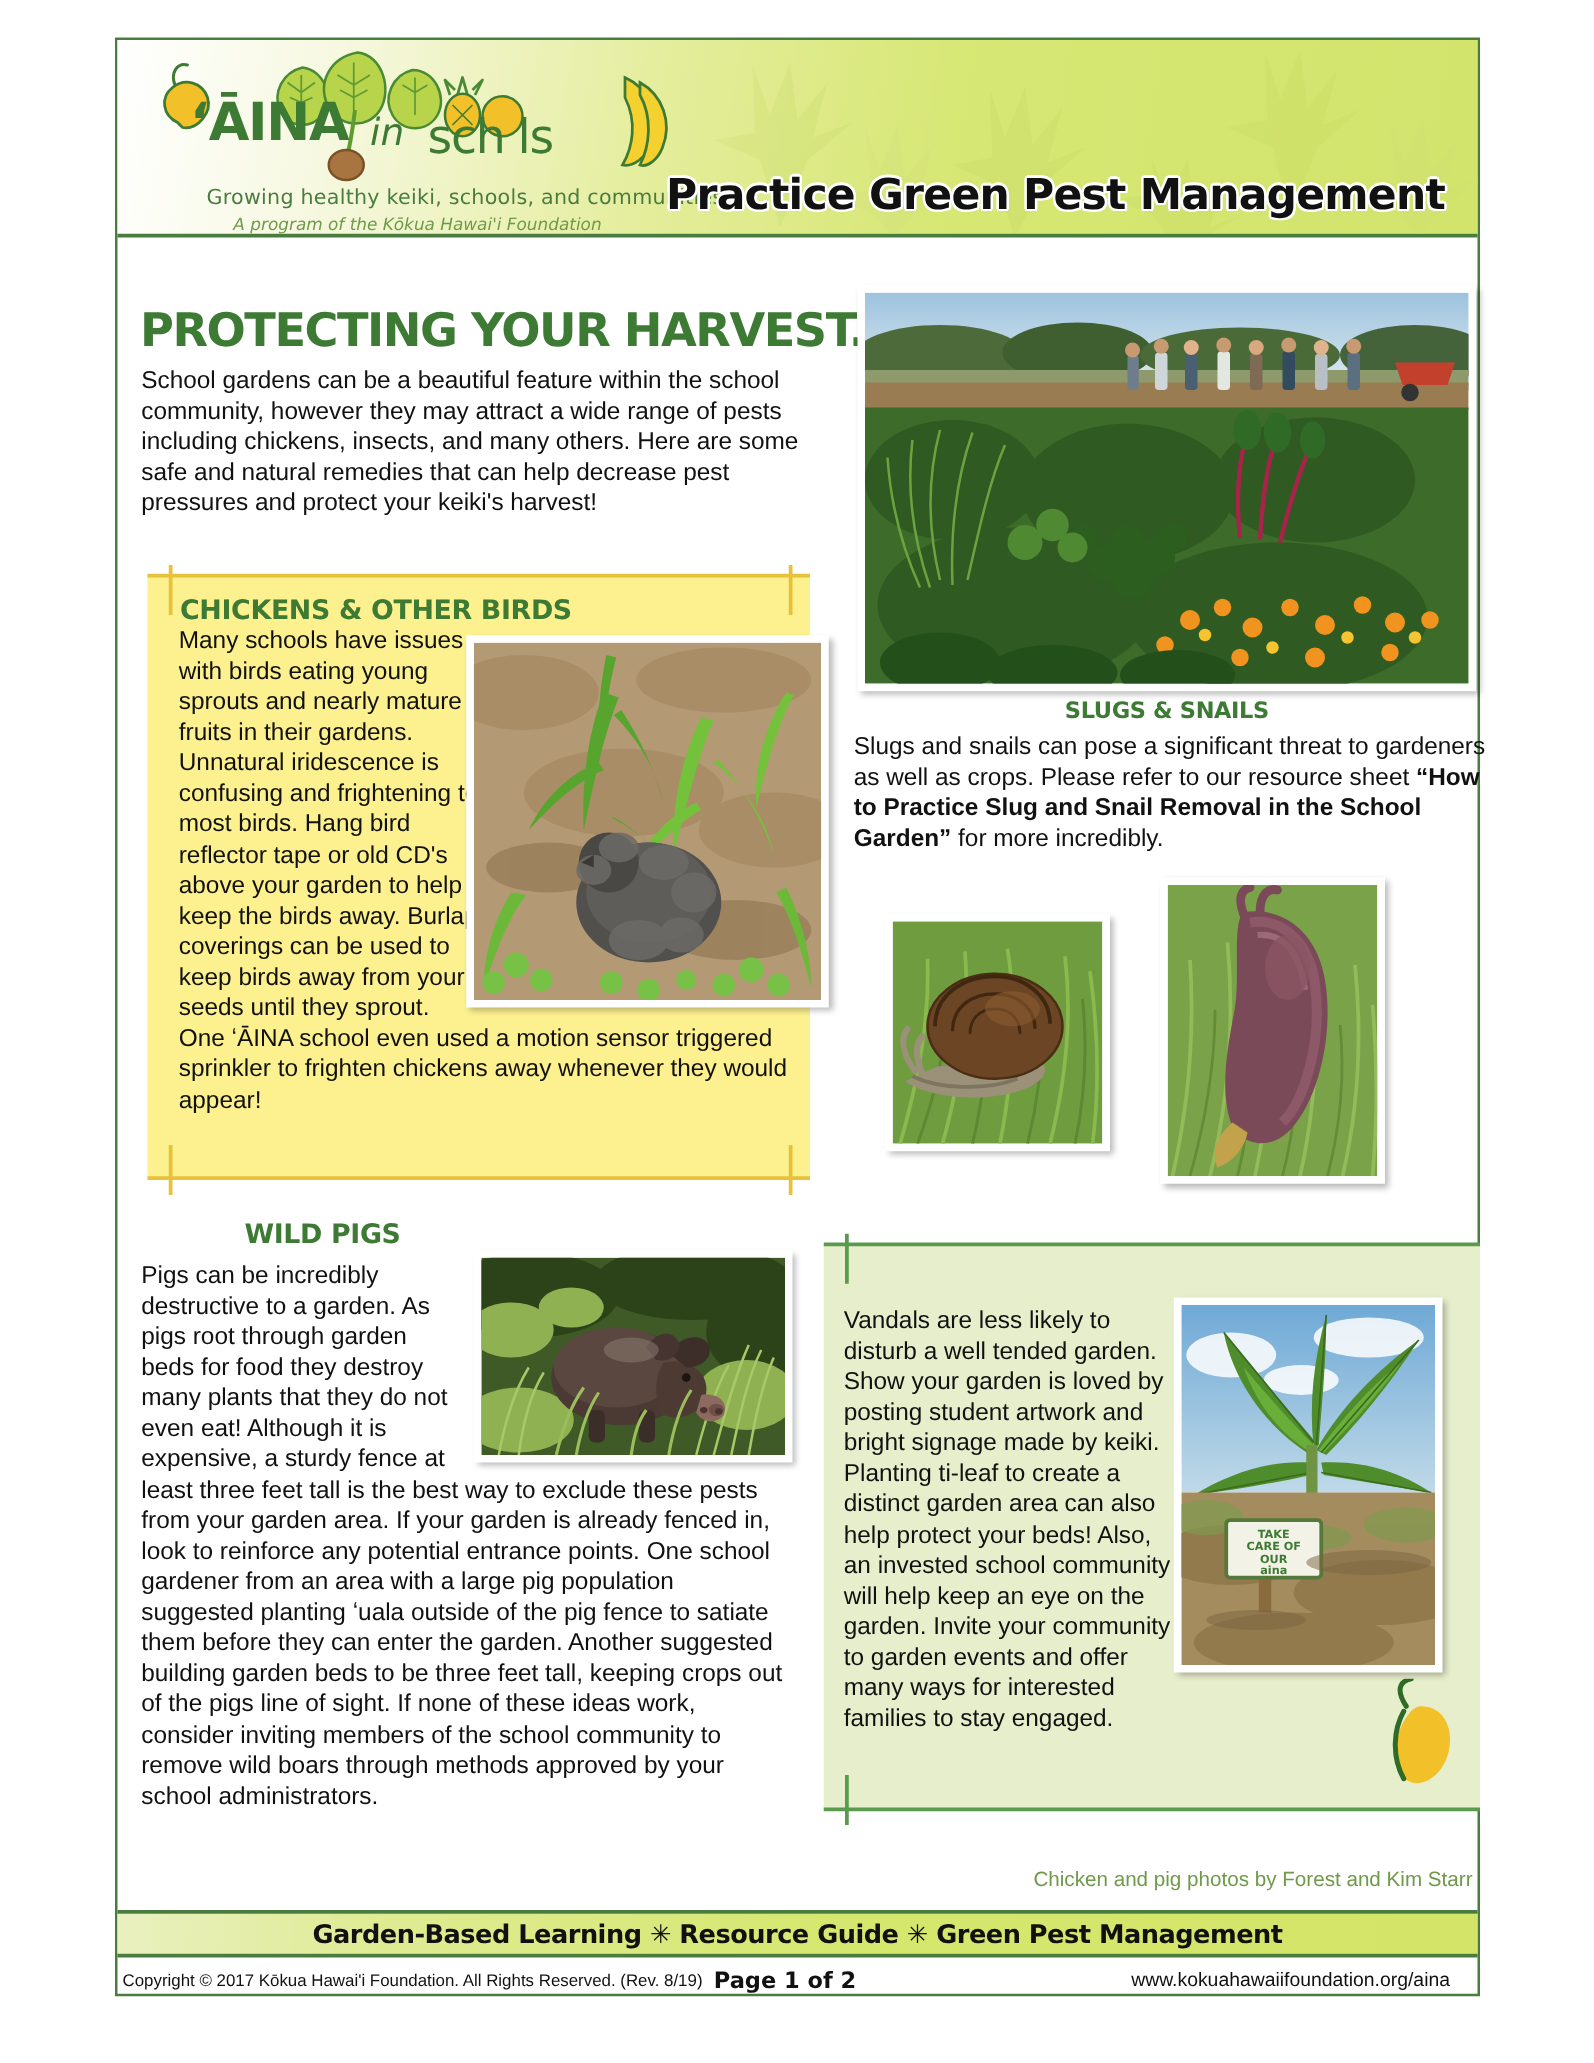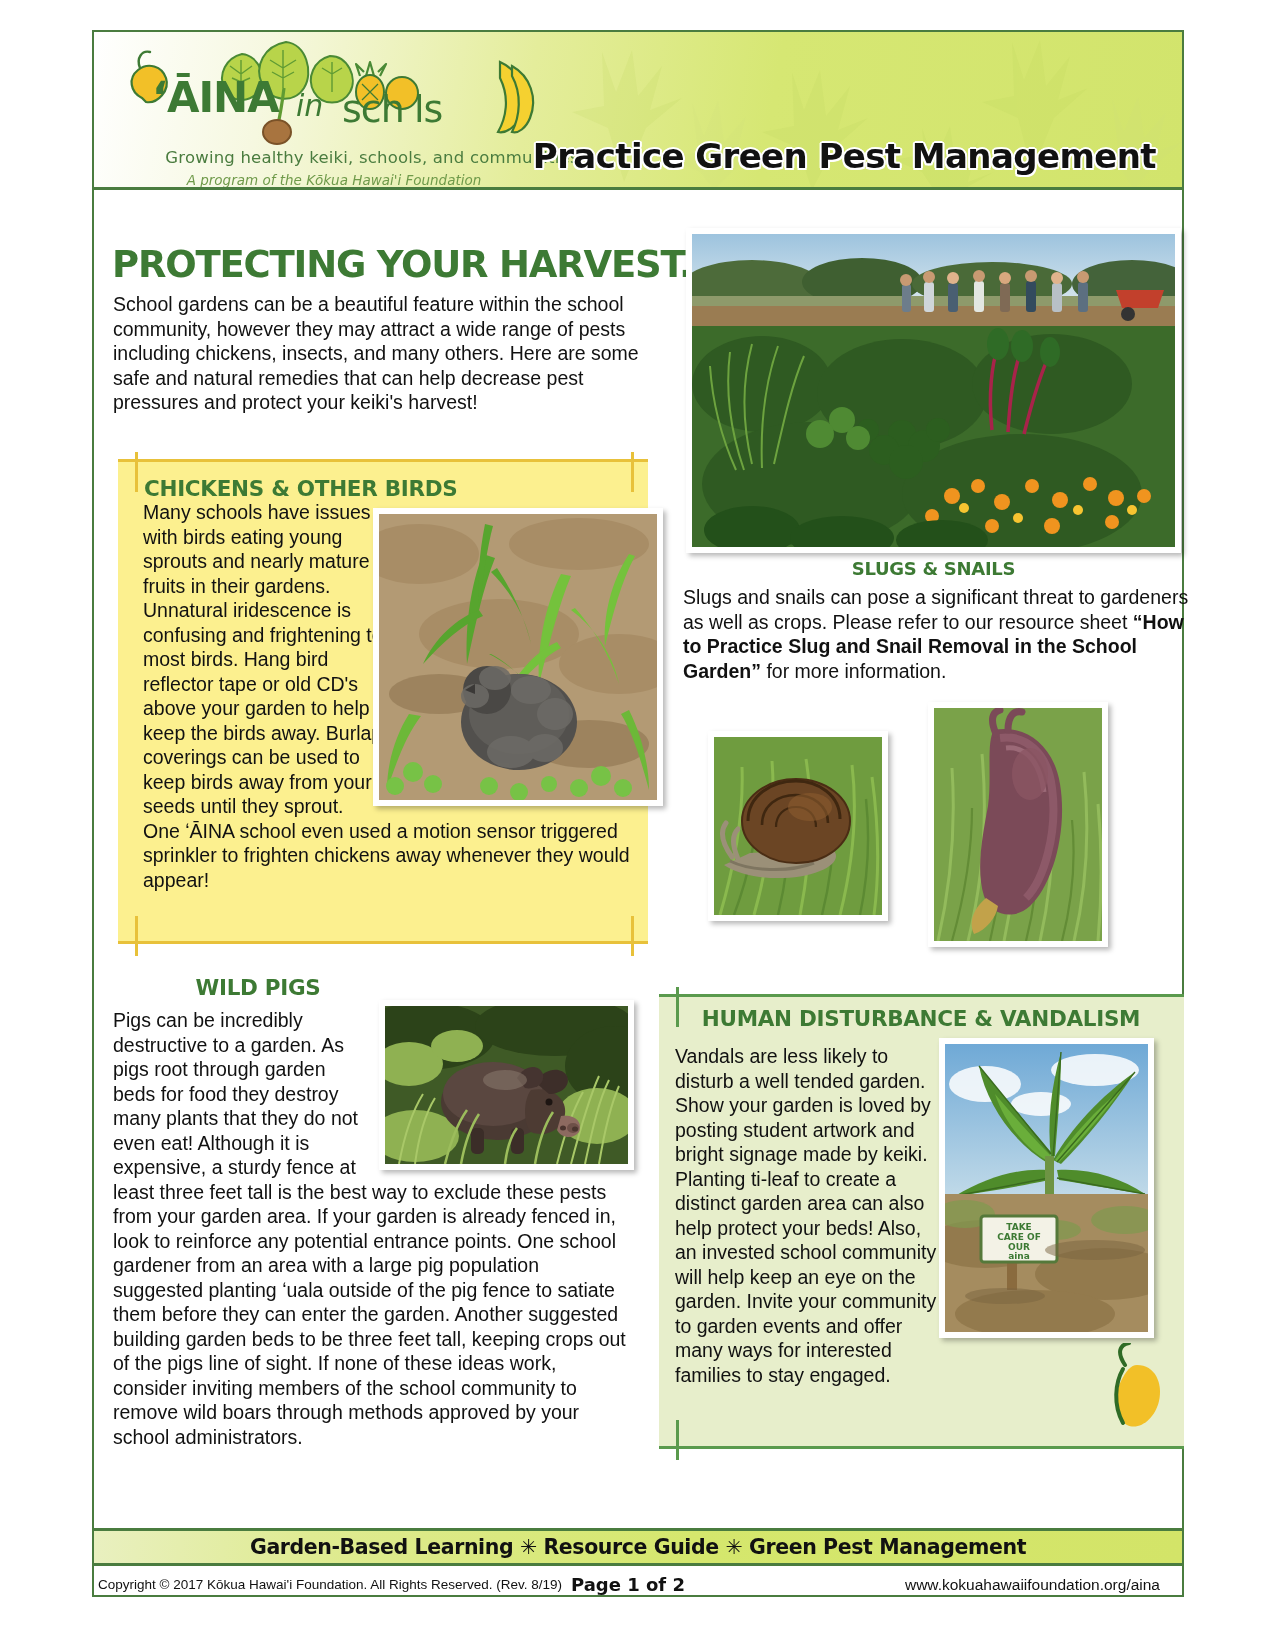--- a/index.html
+++ b/index.html
@@ -435,21 +435,21 @@
           <circle cx="110" cy="272" r="9"></circle>
             <circle cx="140" cy="278" r="9"></circle>
             <circle cx="170" cy="270" r="8"></circle>
         </g>
       </svg>
     </div>
   </div>
 
   <div class="sec-head" id="slug-title">SLUGS &amp; SNAILS</div>
   <div class="body-text" id="slug-body">
-    <span>Slugs and snails can pose a significant threat to gardeners as well as crops. Please refer to our resource sheet </span><b>“How to Practice Slug and Snail Removal in the School Garden”</b><span> for more information.</span>
+    <span>Slugs and snails can pose a significant threat to gardeners as well as crops. Please refer to our resource sheet </span><b>“How to Practice Slug and Snail Removal in the School Garden”</b><span> for more incredibly.</span>
   </div>
 
   <div class="photo" id="photo-snail">
     <div class="inner">
       <svg width="100%" height="100%" viewBox="0 0 168 178" preserveAspectRatio="none">
         <rect width="168" height="178" fill="#6f9c3f"></rect>
         <g stroke="#8ab94e" stroke-width="3" fill="none">
           <path d="M6 178 C20 130 30 80 28 30"></path>
             <path d="M40 178 C54 128 62 76 58 24"></path>
           <path d="M86 178 C96 126 100 72 92 22"></path>
@@ -567,21 +567,20 @@
     </div>
   </div>
 
   <div class="green-box"></div>
   <div class="bracket gbracket">
     <span style="left:659px; top:994px; width:525px; height:3px;"></span>
     <span style="left:676px; top:987px; width:3px; height:40px;"></span>
     <span style="left:659px; top:1446px; width:525px; height:3px;"></span>
     <span style="left:676px; top:1420px; width:3px; height:40px;"></span>
   </div>
-  <div class="sec-head" id="hum-title">HUMAN DISTURBANCE &amp; VANDALISM</div>
   <div class="body-text" id="hum-body">Vandals are less likely to disturb a well tended garden. Show your garden is loved by posting student artwork and bright signage made by keiki. Planting ti-leaf to create a distinct garden area can also help protect your beds! Also, an invested school community will help keep an eye on the garden. Invite your community to garden events and offer many ways for interested families to stay engaged.</div>
 
   <div class="photo" id="photo-sign">
     <div class="inner">
       <svg width="100%" height="100%" viewBox="0 0 203 288" preserveAspectRatio="none">
         <defs>
           <linearGradient id="sky2" x1="0" y1="0" x2="0" y2="1">
             <stop offset="0%" stop-color="#6fa9d6"></stop>
               <stop offset="100%" stop-color="#bfd9e8"></stop>
           </linearGradient>
@@ -635,20 +634,21 @@
       </svg>
     </div>
   </div>
 
   <svg class="mango" viewBox="0 0 62 90">
     <path d="M34 22 C52 22 60 40 56 58 C52 76 36 88 24 82 C12 76 10 54 18 38 C23 28 28 22 34 22 Z" fill="#f2c028"></path>
     <path d="M22 22 C14 10 16 2 26 0" fill="none" stroke="#2f6b26" stroke-width="4" stroke-linecap="round"></path>
     <path d="M20 26 C12 40 10 62 20 80" fill="none" stroke="#2f6b26" stroke-width="4" stroke-linecap="round"></path>
   </svg>
 
+  <div id="credit">Chicken and pig photos by Forest and Kim Starr</div>
 
   <div class="footer-band">
     <span class="txt">Garden-Based Learning  ✳  Resource Guide  ✳  Green Pest Management</span>
   </div>
   <div class="footer-row">
     <span class="fcopy">Copyright © 2017 Kōkua Hawai'i Foundation. All Rights Reserved. (Rev. 8/19)</span>
     <span class="fpage">Page 1 of 2</span>
     <span class="furl">www.kokuahawaiifoundation.org/aina</span>
   </div>
 

